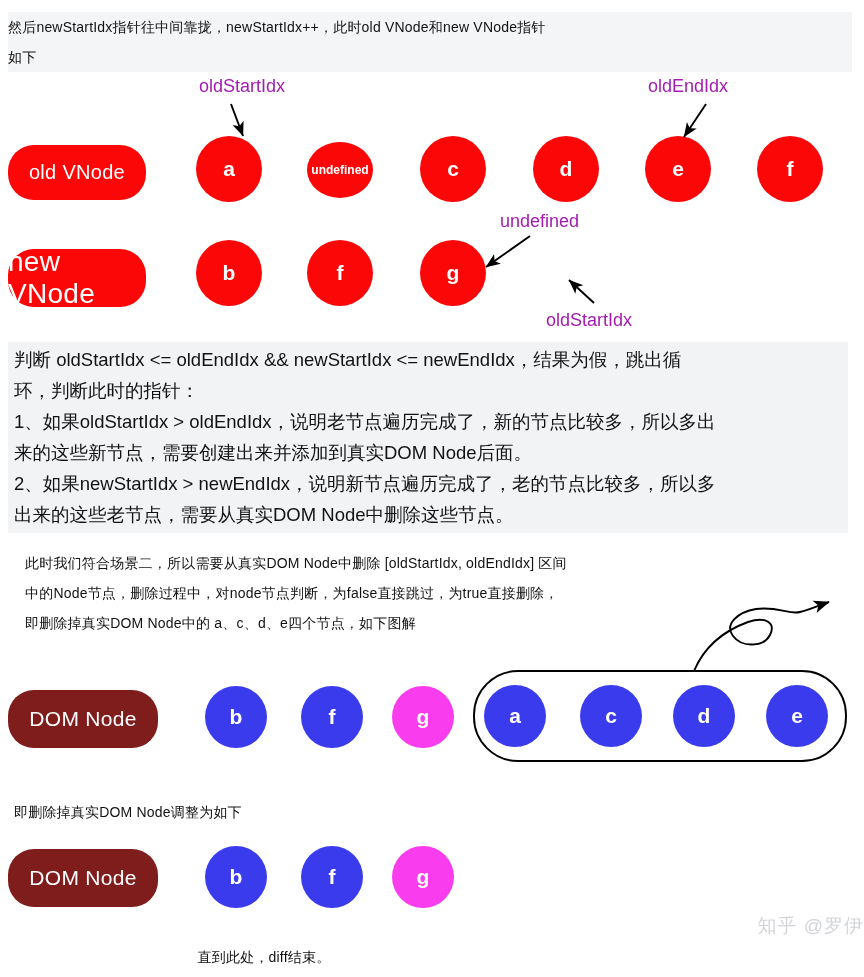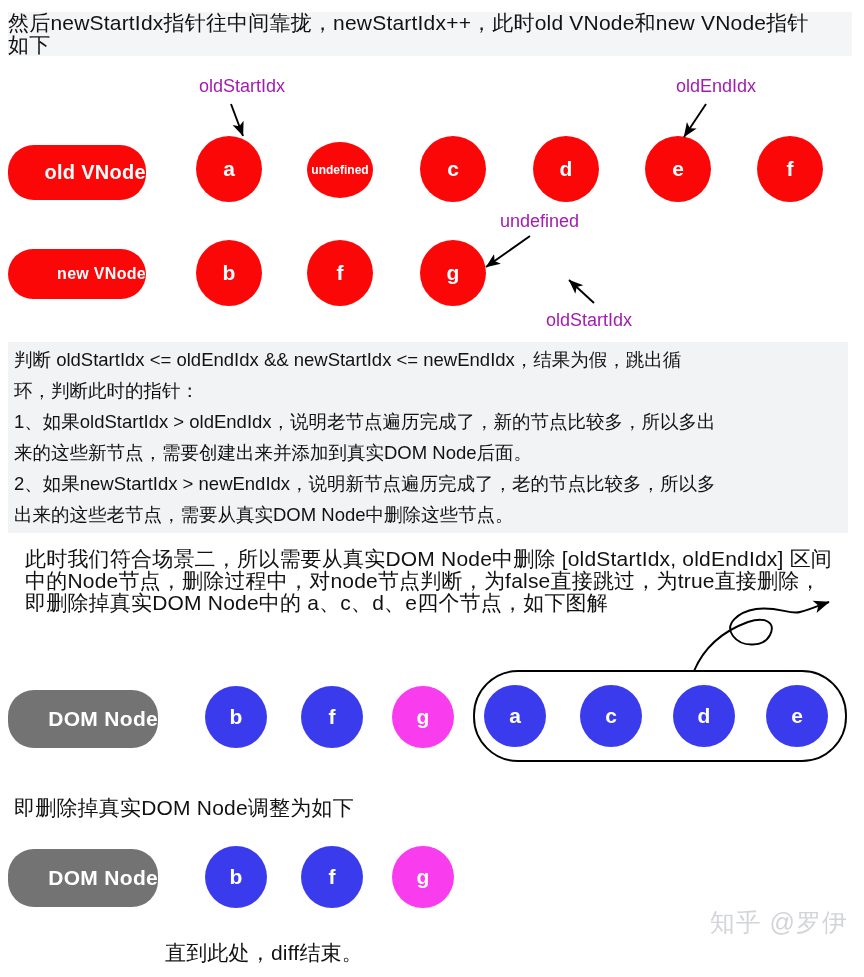--- a/index.html
+++ b/index.html
@@ -12,22 +12,22 @@
     height: 977px;
     position: relative;
     font-family: "Liberation Sans", "DejaVu Sans", sans-serif;
     color: #1a1a1a;
     overflow: hidden;
   }
 
   
   .para {
     position: absolute;
-    font-size: 21px;
-    line-height: 22px;
+    font-size: 14px;
+    line-height: 30px;
     letter-spacing: 0.2px;
     color: #121212;
     white-space: pre-wrap;
   }
   .para-hl {
     background: #f4f5f7;
   }
   .codeblock {
     position: absolute;
     background: #f2f3f5;
@@ -37,39 +37,39 @@
     white-space: pre-wrap;
     padding: 2px 6px 3px 6px;
     box-sizing: border-box;
   }
 
   
   .pill {
     position: absolute;
     display: flex;
     align-items: center;
-    justify-content: flex-end;
+    justify-content: center;
     border-radius: 26px;
     color: #ffffff;
-    font-weight: bold;
+    font-weight: normal;
     letter-spacing: 0.3px;
   }
   .circ {
     position: absolute;
     display: flex;
     align-items: center;
     justify-content: center;
     border-radius: 50%;
     color: #ffffff;
     font-weight: bold;
   }
   .circ.red-node   { background: #fb0707; }
   .pill.red-pill   { background: #fb0707; }
   .circ.blue-node  { background: #3b3bee; }
-  .pill.blue-pill  { background: #737373; }
+  .pill.blue-pill  { background: #7f1d1d; }
   .circ.magenta-node { background: #f93cee; }
 
   
   .annot {
     position: absolute;
     font-size: 18px;
     color: #a21caf;
     white-space: nowrap;
   }
 
@@ -79,23 +79,23 @@
     left: 0;
     top: 0;
     width: 864px;
     height: 977px;
     pointer-events: none;
   }
 
   
   .watermark {
     position: absolute;
-    right: 16px;
+    right: 0;
     bottom: 38px;
-    font-size: 25px;
+    font-size: 19px;
     color: #d2d4d8;
     letter-spacing: 1px;
     white-space: nowrap;
   }
 </style>
 </head>
 <body>
 
 <div class="para para-hl" style="left:8px; top:12px; width:844px;">然后newStartIdx指针往中间靠拢，newStartIdx++，此时old VNode和new VNode指针
 如下</div>
@@ -116,36 +116,36 @@
 <div class="circ red-node" style="left:533px; top:136px; width:66px; height:66px; font-size:21px;">
   <span>d</span>
 </div>
 <div class="circ red-node" style="left:645px; top:136px; width:66px; height:66px; font-size:21px;">
   <span>e</span>
 </div>
 <div class="circ red-node" style="left:757px; top:136px; width:66px; height:66px; font-size:21px;">
   <span>f</span>
 </div>
 
-<div class="pill red-pill" style="left:8px; top:249px; width:138px; height:50px; font-size:16px;">
+<div class="pill red-pill" style="left:8px; top:249px; width:138px; height:58px; font-size:28px;">
   <span>new VNode</span>
 </div>
 
 <div class="circ red-node" style="left:196px; top:240px; width:66px; height:66px; font-size:21px;">
   <span>b</span>
 </div>
 <div class="circ red-node" style="left:307px; top:240px; width:66px; height:66px; font-size:21px;">
   <span>f</span>
 </div>
 <div class="circ red-node" style="left:420px; top:240px; width:66px; height:66px; font-size:21px;">
   <span>g</span>
 </div>
 
 <div class="annot" style="left:199px; top:76px;">oldStartIdx</div>
-<div class="annot" style="left:648px; top:76px;margin-left:28px;">oldEndIdx</div>
+<div class="annot" style="left:648px; top:76px;">oldEndIdx</div>
 <div class="annot" style="left:500px; top:211px;">undefined</div>
 <div class="annot" style="left:546px; top:310px;">oldStartIdx</div>
 
 <div class="codeblock" style="left:8px; top:342px; width:840px;">判断 oldStartIdx &lt;= oldEndIdx &amp;&amp; newStartIdx &lt;= newEndIdx，结果为假，跳出循
 环，判断此时的指针：
 1、如果oldStartIdx &gt; oldEndIdx，说明老节点遍历完成了，新的节点比较多，所以多出
 来的这些新节点，需要创建出来并添加到真实DOM Node后面。
 2、如果newStartIdx &gt; newEndIdx，说明新节点遍历完成了，老的节点比较多，所以多
 出来的这些老节点，需要从真实DOM Node中删除这些节点。</div>
 

